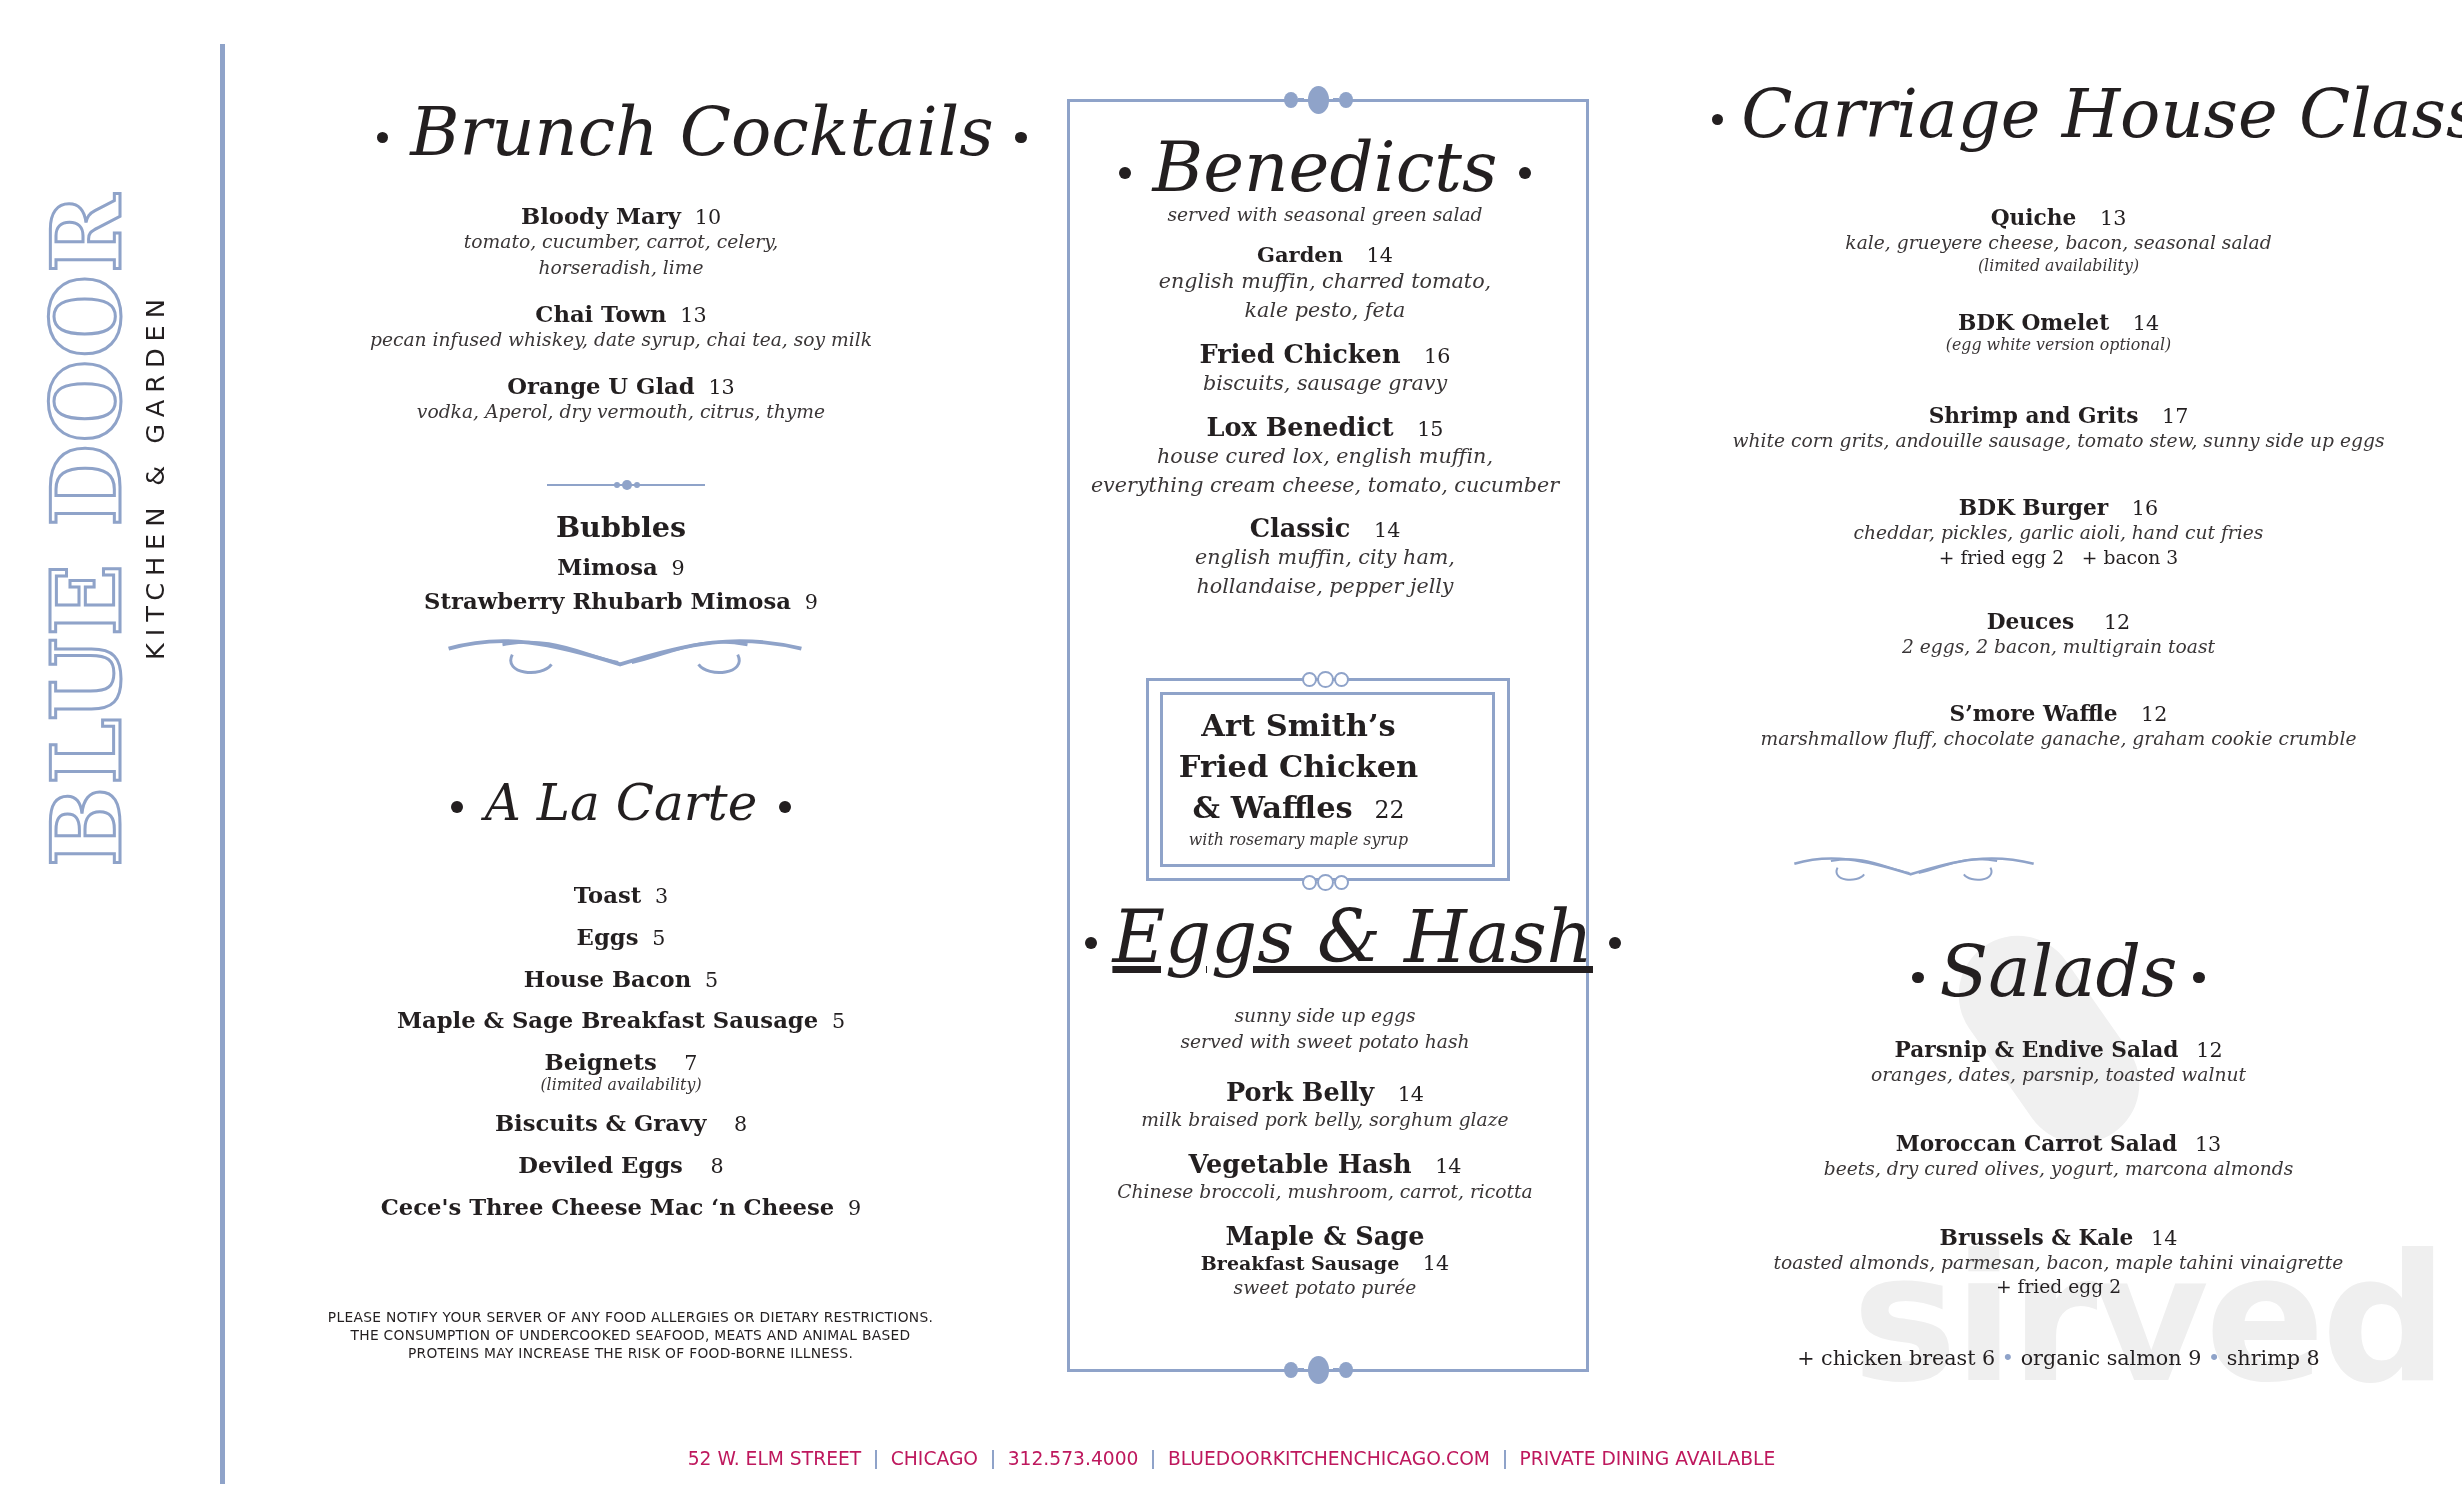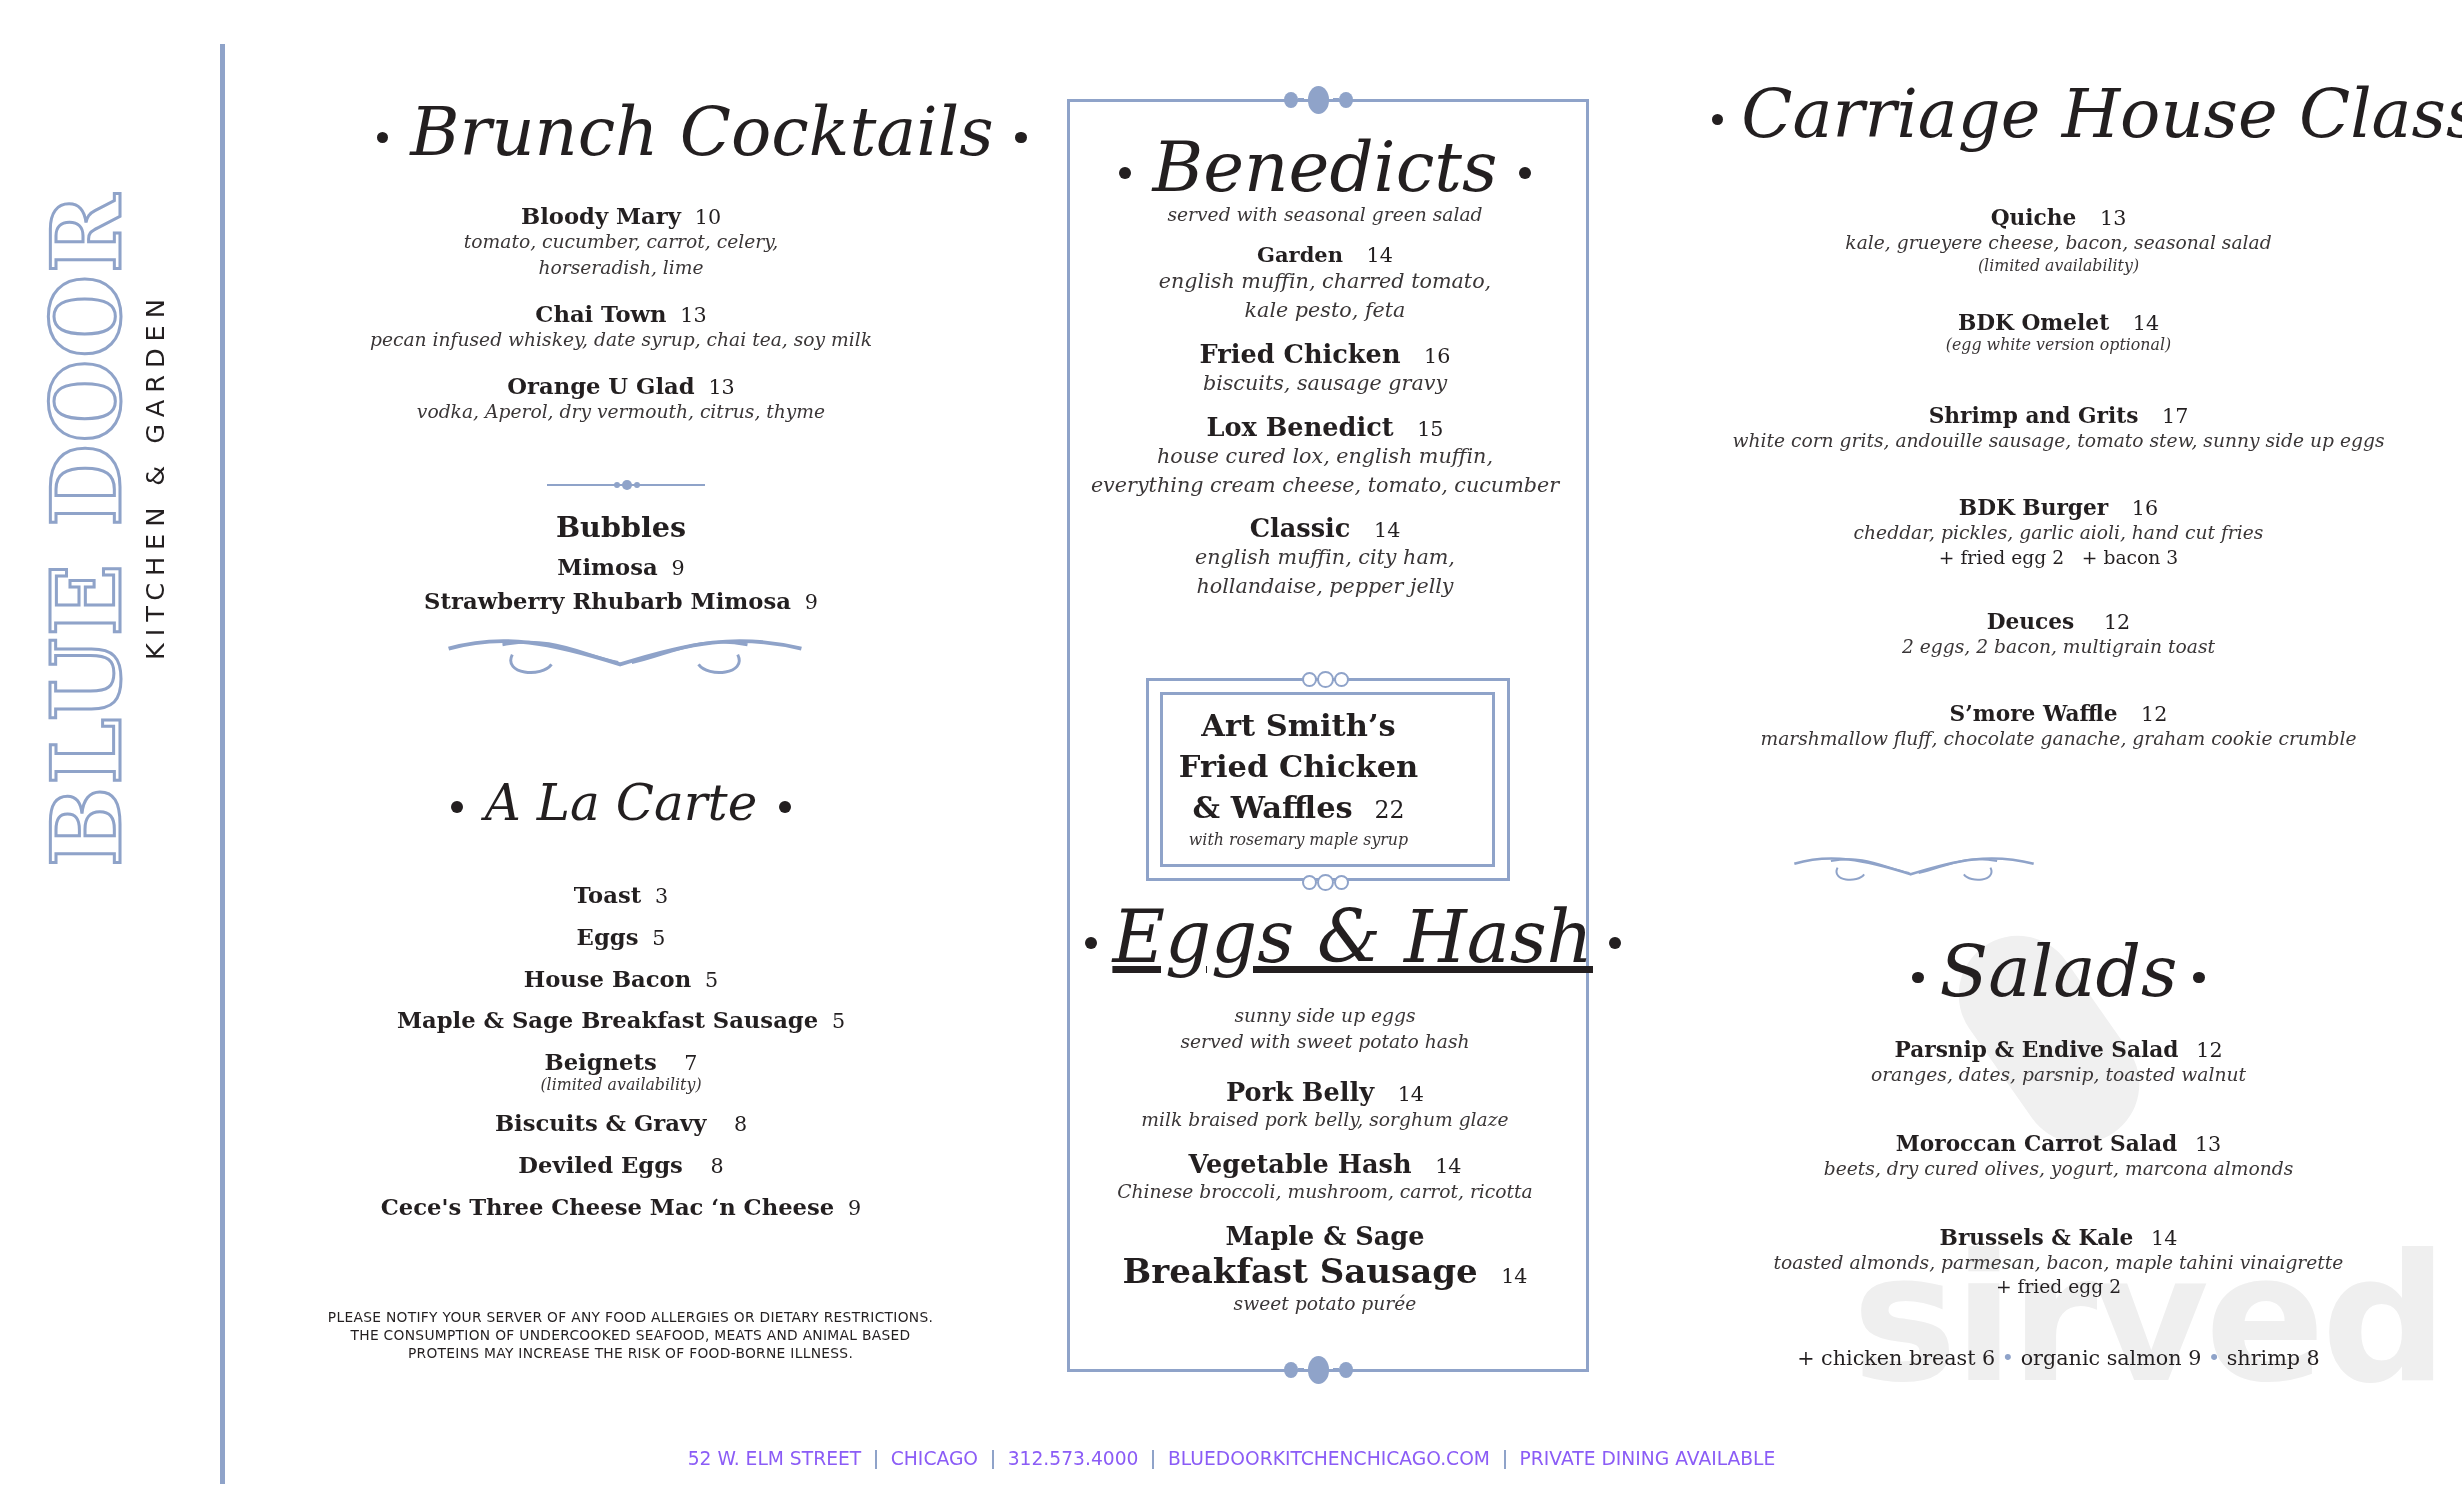--- a/index.html
+++ b/index.html
@@ -40,21 +40,21 @@
   .knob .s { width: 13.8px; height: 15.8px; }
   .knob .l { width: 21.7px; height: 27.6px; margin: 0 3.9px; }
   .knob .bar { width: 5.9px; height: 3px; border-radius: 0; }
 
   .feature-outer { left: 1146px; top: 678px; width: 364px; height: 203px; border: 3px solid #8fa3c9; box-sizing: border-box; }
   .feature-inner { left: 1160px; top: 692px; width: 335px; height: 175px; border: 3px solid #8fa3c9; box-sizing: border-box; }
   .ring { position: absolute; width: 10.8px; height: 10.8px; border: 2px solid #8fa3c9; border-radius: 50%; background: #fff; }
 
   .divider { height: 2px; background: #8fa3c9; }
   .disclaimer { font-family: "DejaVu Sans", sans-serif; font-size: 13.8px; letter-spacing: 0.3px; color: #231f20; line-height: 1.32; }
-  .footer { left: 0; width: 2463px; top: 1448px; font-family: "DejaVu Sans", sans-serif; font-size: 18.7px; color: #8b5cf6; }
+  .footer { left: 0; width: 2463px; top: 1448px; font-family: "DejaVu Sans", sans-serif; font-size: 18.7px; color: #be185d; }
   .footer .sep { display: inline-block; width: 2px; height: 19.7px; background: #8fa3c9; margin: 0 13.8px; vertical-align: middle; }
 
   .watermark { left: 1852px; top: 1231px; font-family: "DejaVu Sans", sans-serif; font-weight: bold; font-size: 177px;
                color: #efefef; letter-spacing: -3.9px; line-height: 1; }
   .wm-utensil { left: 1990px; top: 926px; width: 118px; height: 227px; background: #f0f0f0; border-radius: 59px;
                 transform: rotate(-35deg); }
 </style>
 </head>
 <body>
 
@@ -197,21 +197,21 @@
   <div style="margin-bottom:15.8px;">
     <div><span class="item-name" style="font-size:25.6px;">Pork Belly</span><span class="item-price" style="margin-left:23.6px;">14</span></div>
     <div class="item-desc">milk braised pork belly, sorghum glaze</div>
   </div>
   <div style="margin-bottom:15.8px;">
     <div><span class="item-name" style="font-size:25.6px;">Vegetable Hash</span><span class="item-price" style="margin-left:23.6px;">14</span></div>
     <div class="item-desc">Chinese broccoli, mushroom, carrot, ricotta</div>
   </div>
   <div>
     <div class="item-name" style="font-size:25.6px;">Maple &amp; Sage</div>
-    <div><span class="item-name" style="font-size:34px;">Breakfast Sausage</span><span class="item-price" style="margin-left:23.6px;">14</span></div>
+    <div><span class="item-name" style="font-size:19px;">Breakfast Sausage</span><span class="item-price" style="margin-left:23.6px;">14</span></div>
     <div class="item-desc">sweet potato purée</div>
   </div>
 </div>
 
 <div class="abs col-right center" style="top:81px;">
   <div class="script" style="font-size:67px;margin-bottom:57px;">
     <span class="dot" style="margin:0 17.7px;"></span><span>Carriage House Classics</span>
   </div>
   <div style="margin-bottom:35px;">
     <div><span class="item-name" style="font-size:21.7px;">Quiche</span><span class="item-price" style="margin-left:23.6px;">13</span></div>

